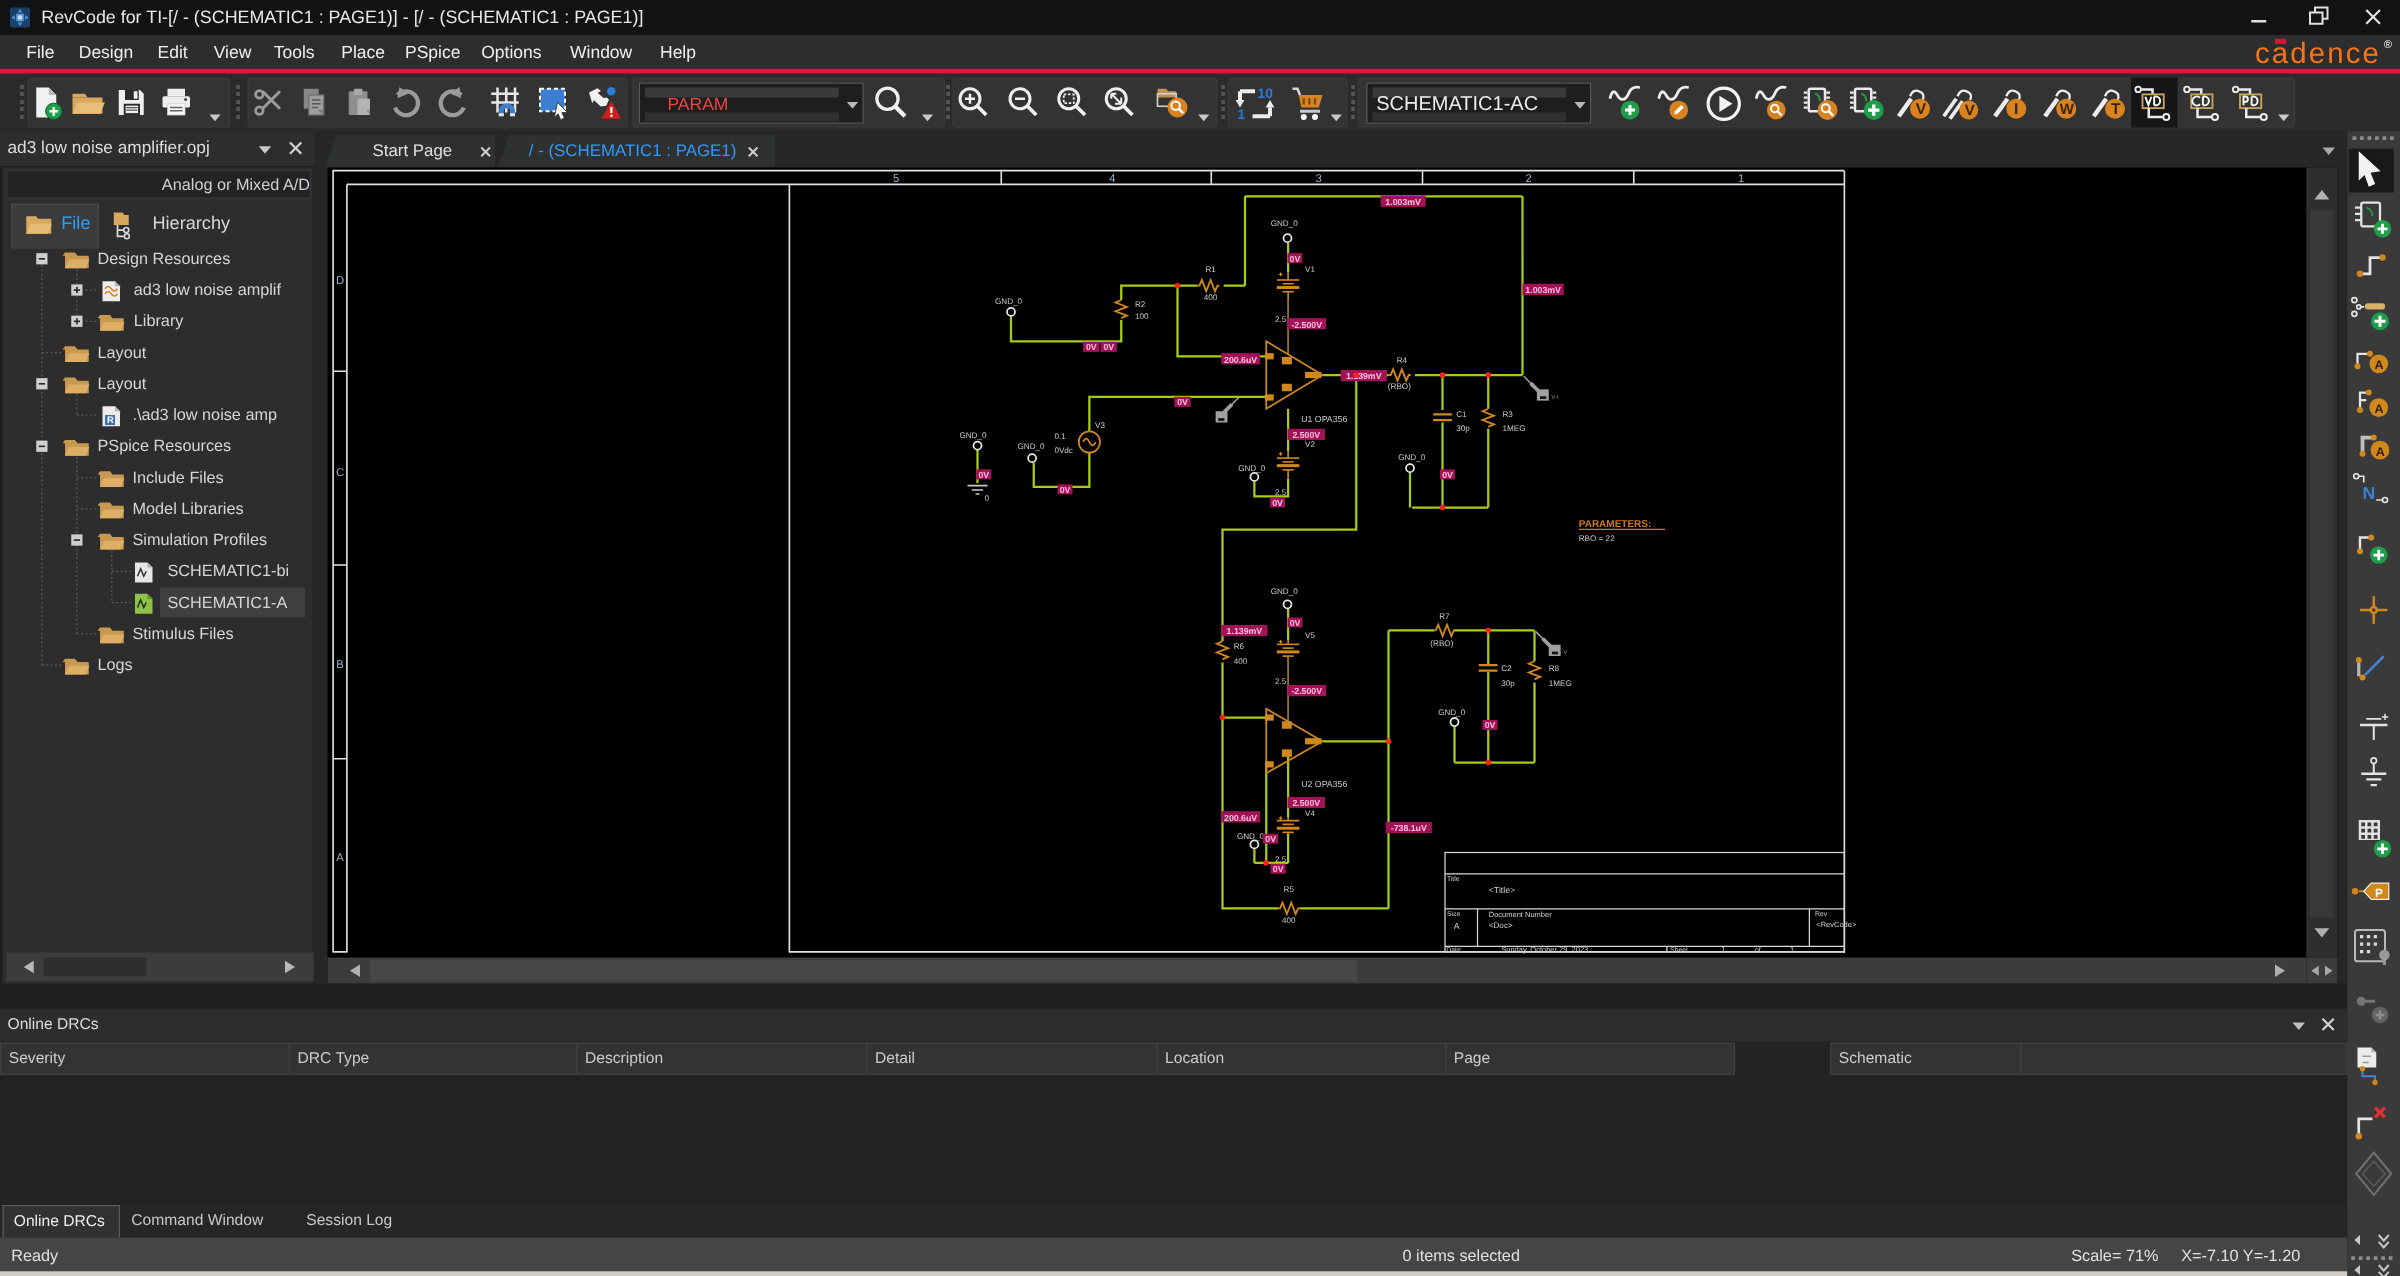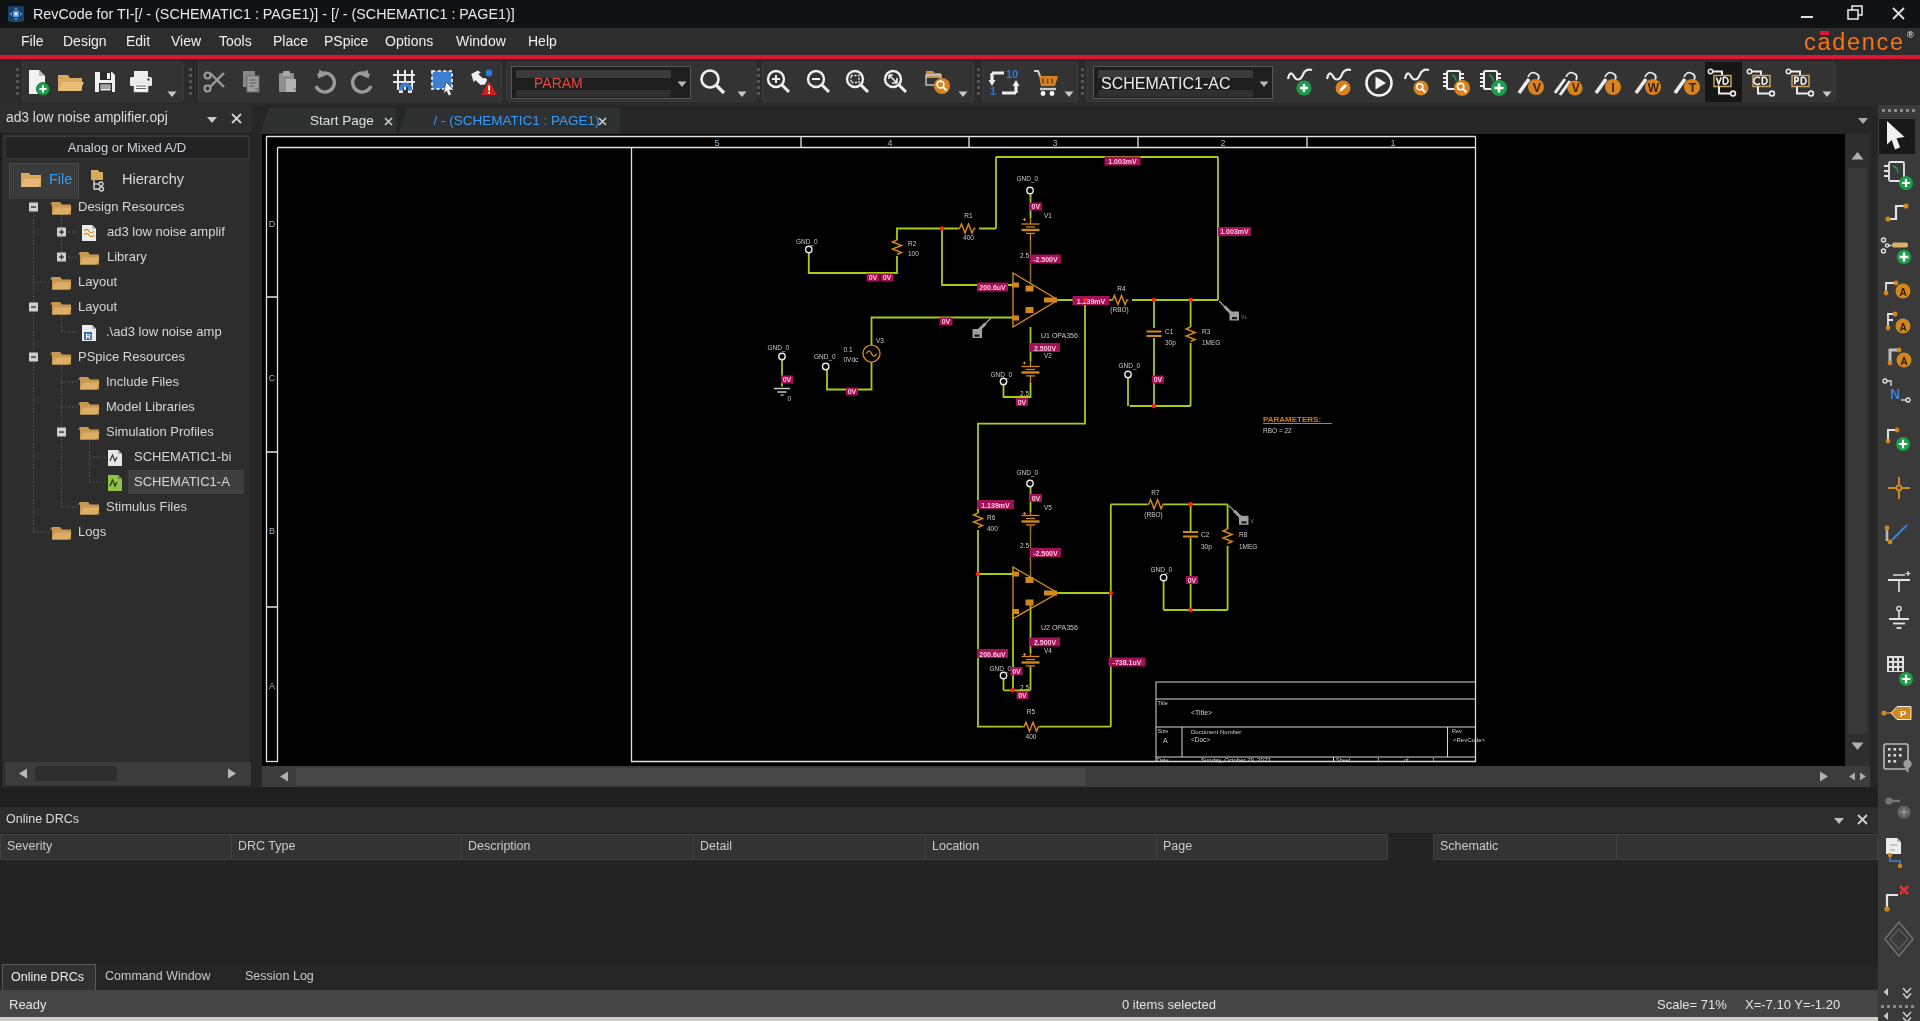--- a/index.html
+++ b/index.html
@@ -12,21 +12,21 @@
   #menubar { position:absolute; left:0; top:28px; width:1920px; height:27px; background:#2d2d2d; }
   .menuitem { position:absolute; top:5px; font-size:14px; color:#f0f0f0; }
   #redline { position:absolute; left:0; top:55px; width:1920px; height:4px; background:#dc1638; }
   #toolbar { position:absolute; left:0; top:59px; width:1920px; height:46px; background:#2b2b2b; }
   .tgroup { position:absolute; top:3px; height:40px; background:#333333; border:1px solid #3b3b3b; border-radius:3px; }
   .tsep { position:absolute; top:9px; width:3px; height:28px;
     background-image:repeating-linear-gradient(#555 0 3px, transparent 3px 6px); }
   #lheader { position:absolute; left:0; top:105px; width:252px; height:29px; background:#2d2d2d; border-bottom:1px solid #1b1b1b;}
   #tabbar { position:absolute; left:252px; top:105px; width:1626px; height:29px; background:#262626; }
   .doctab { position:absolute; top:3px; height:26px; font-size:13.5px; color:#e0e0e0; background:#2f3030;
-    clip-path:polygon(9px 0, 100% 0, 100% 100%, 0 100%); padding:5px 10px 0 14px;text-align:center; }
+    clip-path:polygon(9px 0, 100% 0, 100% 100%, 0 100%); padding:5px 10px 0 14px; }
   #lpanel { position:absolute; left:0; top:134px; width:252px; height:653px; background:#2d2d2d;
     border-left:2px solid #1d1d1d; border-right:2px solid #242424; }
   #canvas { position:absolute; left:262px; top:134px; width:1608px; height:653px; background:#000; }
   #band { position:absolute; left:0; top:787px; width:1920px; height:20px; background:#1f1f1f; }
   #drcpanel { position:absolute; left:0; top:807px; width:1878px; height:157px; background:#232323; }
   #btabs { position:absolute; left:0; top:964px; width:1878px; height:26px; background:#262626; }
   #statusbar { position:absolute; left:0; top:990px; width:1878px; height:27px; background:#454545; }
   #bottomedge { position:absolute; left:0; top:1017px; width:1878px; height:4px; background:#cfccc4; }
   #rtoolbar { position:absolute; left:1878px; top:105px; width:42px; height:916px; background:#3a3a3a; }
   .treerow { position:absolute; left:0; font-size:13px; color:#d6d6d6; white-space:nowrap; }
@@ -375,21 +375,21 @@
   <div class="doctab" style="left:146px;width:222px;color:#2f9bff;padding-left:25px;">/ - (SCHEMATIC1 : PAGE1)</div>
   <svg class="abs" style="left:345px;top:11px" width="12" height="12">
       <path d="M2 2 L9 9 M9 2 L2 9" stroke="#cfcfcf" stroke-width="1.6"></path>
     </svg>
   <svg class="abs" style="left:1604px;top:11px" width="14" height="10">
       <path d="M2 2 L12 2 L7 8 Z" fill="#aaaaaa"></path>
     </svg>
 </div>
 <div id="lpanel">
   <div class="abs" style="left:3px;top:2px;width:244px;height:23px;background:#232323;border:1px solid #383838;">
-    <div class="abs" style="left:0;top:3px;width:100%;text-align:center;font-size:13px;color:#ccd2d8;">Analog or Mixed A/D</div>
+    <div class="abs" style="left:0;top:3px;width:100%;text-align:right;font-size:13px;color:#ccd2d8;">Analog or Mixed A/D</div>
   </div>
   <div class="abs" style="left:5px;top:29px;width:242px;height:36px;background:#2d2d2d;">
     <div class="abs" style="left:2px;top:0;width:70px;height:36px;background:#3b3b3b;border:1px solid #4a4a4a;border-bottom:none;"></div>
     <svg class="abs" style="left:12px;top:7px" width="24" height="20" viewBox="0 0 24 20">
       <path d="M2 3 h8 l2 3 h-10 z" fill="#d8a85e"></path>
         <rect x="2" y="5" width="20" height="12" fill="#d8a85e"></rect>
       <path d="M2 17 l3.5 -8 h17 l-3.5 8 z" fill="#e5ba74"></path>
     </svg>
     <div class="abs" style="left:42px;top:8px;font-size:14.5px;color:#2e9df5;">File</div>
     <svg class="abs" style="left:82px;top:5px" width="28" height="28" viewBox="0 0 28 28">
@@ -871,21 +871,21 @@
   </svg>
 <svg class="abs" style="left:1856px;top:813px" width="14" height="14">
     <path d="M2 2 L11 11 M11 2 L2 11" stroke="#d0d0d0" stroke-width="1.8"></path>
   </svg>
 <div class="drchead" style="left:0px;width:232px;">Severity</div>
 <div class="drchead" style="left:231px;width:231px;">DRC Type</div>
 <div class="drchead" style="left:461px;width:233px;">Description</div>
 <div class="drchead" style="left:693px;width:233px;">Detail</div>
 <div class="drchead" style="left:925px;width:232px;">Location</div>
 <div class="drchead" style="left:1156px;width:232px;">Page</div>
-<div class="drchead" style="left:1433px;width:192px;">Schematic</div>
+<div class="drchead" style="left:1464px;width:192px;">Schematic</div>
 <div class="drchead" style="left:1616px;width:262px;"></div>
 <div id="btabs">
   <div class="abs" style="left:2px;top:0;width:94px;height:26px;background:#313131;border:1px solid #5a5a5a;border-bottom:none;">
     <div class="abs" style="left:8px;top:5px;font-size:12.5px;color:#eeeeee;">Online DRCs</div>
   </div>
   <div class="abs" style="left:105px;top:5px;font-size:12.5px;color:#c8c8c8;">Command Window</div>
   <div class="abs" style="left:245px;top:5px;font-size:12.5px;color:#c8c8c8;">Session Log</div>
 </div>
 <div id="statusbar">
   <div class="abs" style="left:9px;top:7px;font-size:13px;color:#e2e2e2;">Ready</div>

